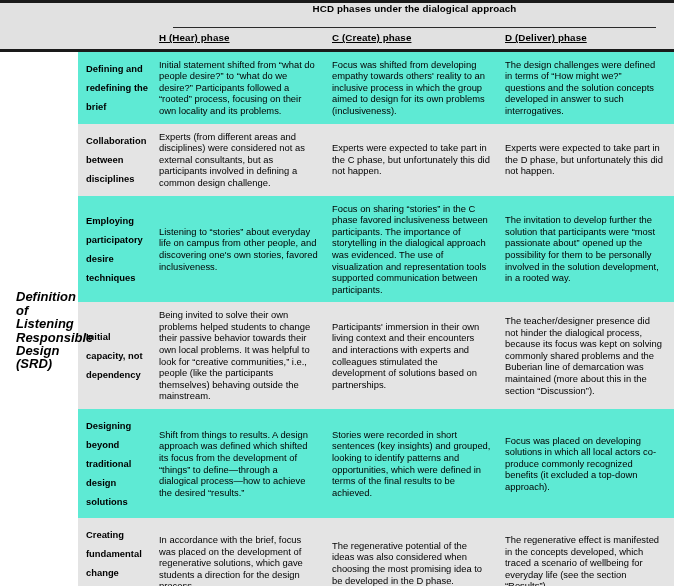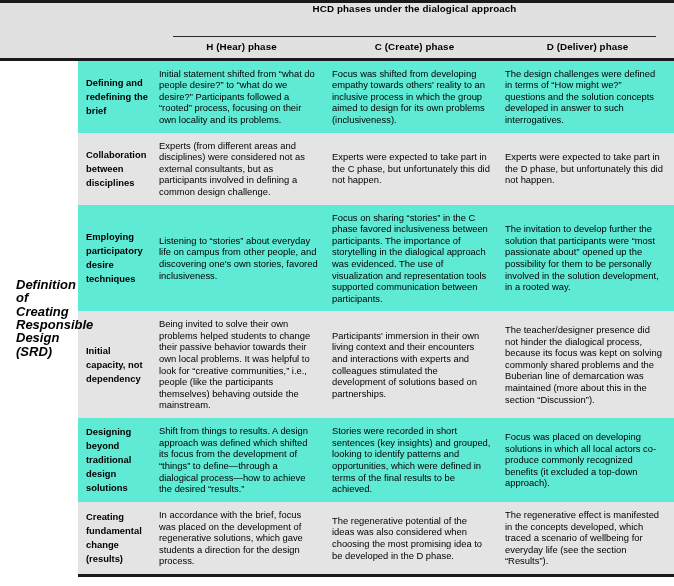--- a/index.html
+++ b/index.html
@@ -47,53 +47,53 @@
     vertical-align: middle;
   }
   thead tr.head-top td.blank-top {
     border-top: 3px solid #1a1a1a;
   }
   .head-span-title {
     text-align: center;
     font-weight: bold;
     font-size: 9.8px;
     letter-spacing: 0.1px;
-    padding-bottom: 21px;
+    padding-bottom: 12px;
     border-bottom: 1.6px solid #2a2a2a;
     margin: 0 18px;
   }
 
   thead tr.head-sub td {
     background: #e1e1e1;
     height: 21px;
     vertical-align: middle;
     border-bottom: 3px solid #1a1a1a;
     padding: 0 4px;
   }
   thead tr.head-sub td.phase-head {
-    text-align: center;
     font-weight: bold;
     font-size: 9.8px;
     letter-spacing: 0.1px;
+    text-decoration: underline;
   }
 
   
   tbody td {
     vertical-align: middle;
     padding: 7px 8px 7px 4px;
     background: #5eead4;
   }
   tbody tr.alt td {
     background: #e4e4e4;
   }
 
   td.row-crit {
     font-weight: bold;
     font-size: 9.4px;
-    line-height: 14px;
+    line-height: 19px;
     padding-left: 8px;
     padding-right: 4px;
   }
 
   td.cell-text {
     font-size: 9.4px;
     line-height: 11.6px;
     padding-right: 10px;
   }
 
@@ -143,21 +143,21 @@
         <td class="phase-head">H (Hear) phase</td>
         <td class="phase-head">C (Create) phase</td>
         <td class="phase-head">D (Deliver) phase</td>
       </tr>
     </thead>
 
     <tbody>
       <tr>
         <td class="group-label" rowspan="6">
           <div>Definition</div>
-          <div>of Creating</div>
+          <div>of Listening</div>
           <div>Responsible</div>
           <div>Design (SRD)</div>
         </td>
         <td class="row-crit">Defining and redefining the brief</td>
         <td class="cell-text">Initial statement shifted from “what do people desire?” to “what do we desire?” Participants followed a “rooted” process, focusing on their own locality and its problems.</td>
         <td class="cell-text">Focus was shifted from developing empathy towards others' reality to an inclusive process in which the group aimed to design for its own problems (inclusiveness).</td>
         <td class="cell-text">The design challenges were defined in terms of “How might we?” questions and the solution concepts developed in answer to such interrogatives.</td>
       </tr>
 
       <tr class="alt">

